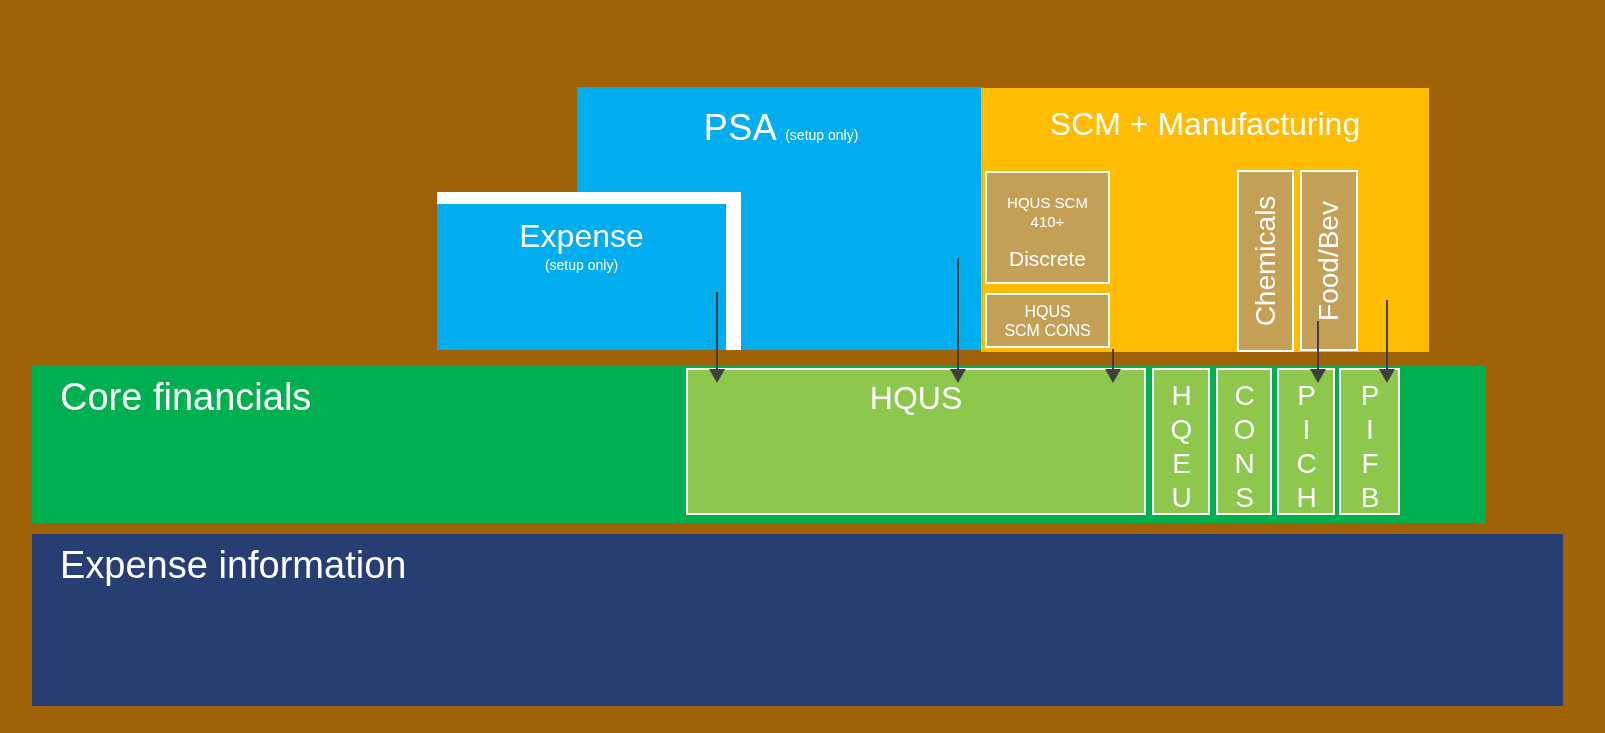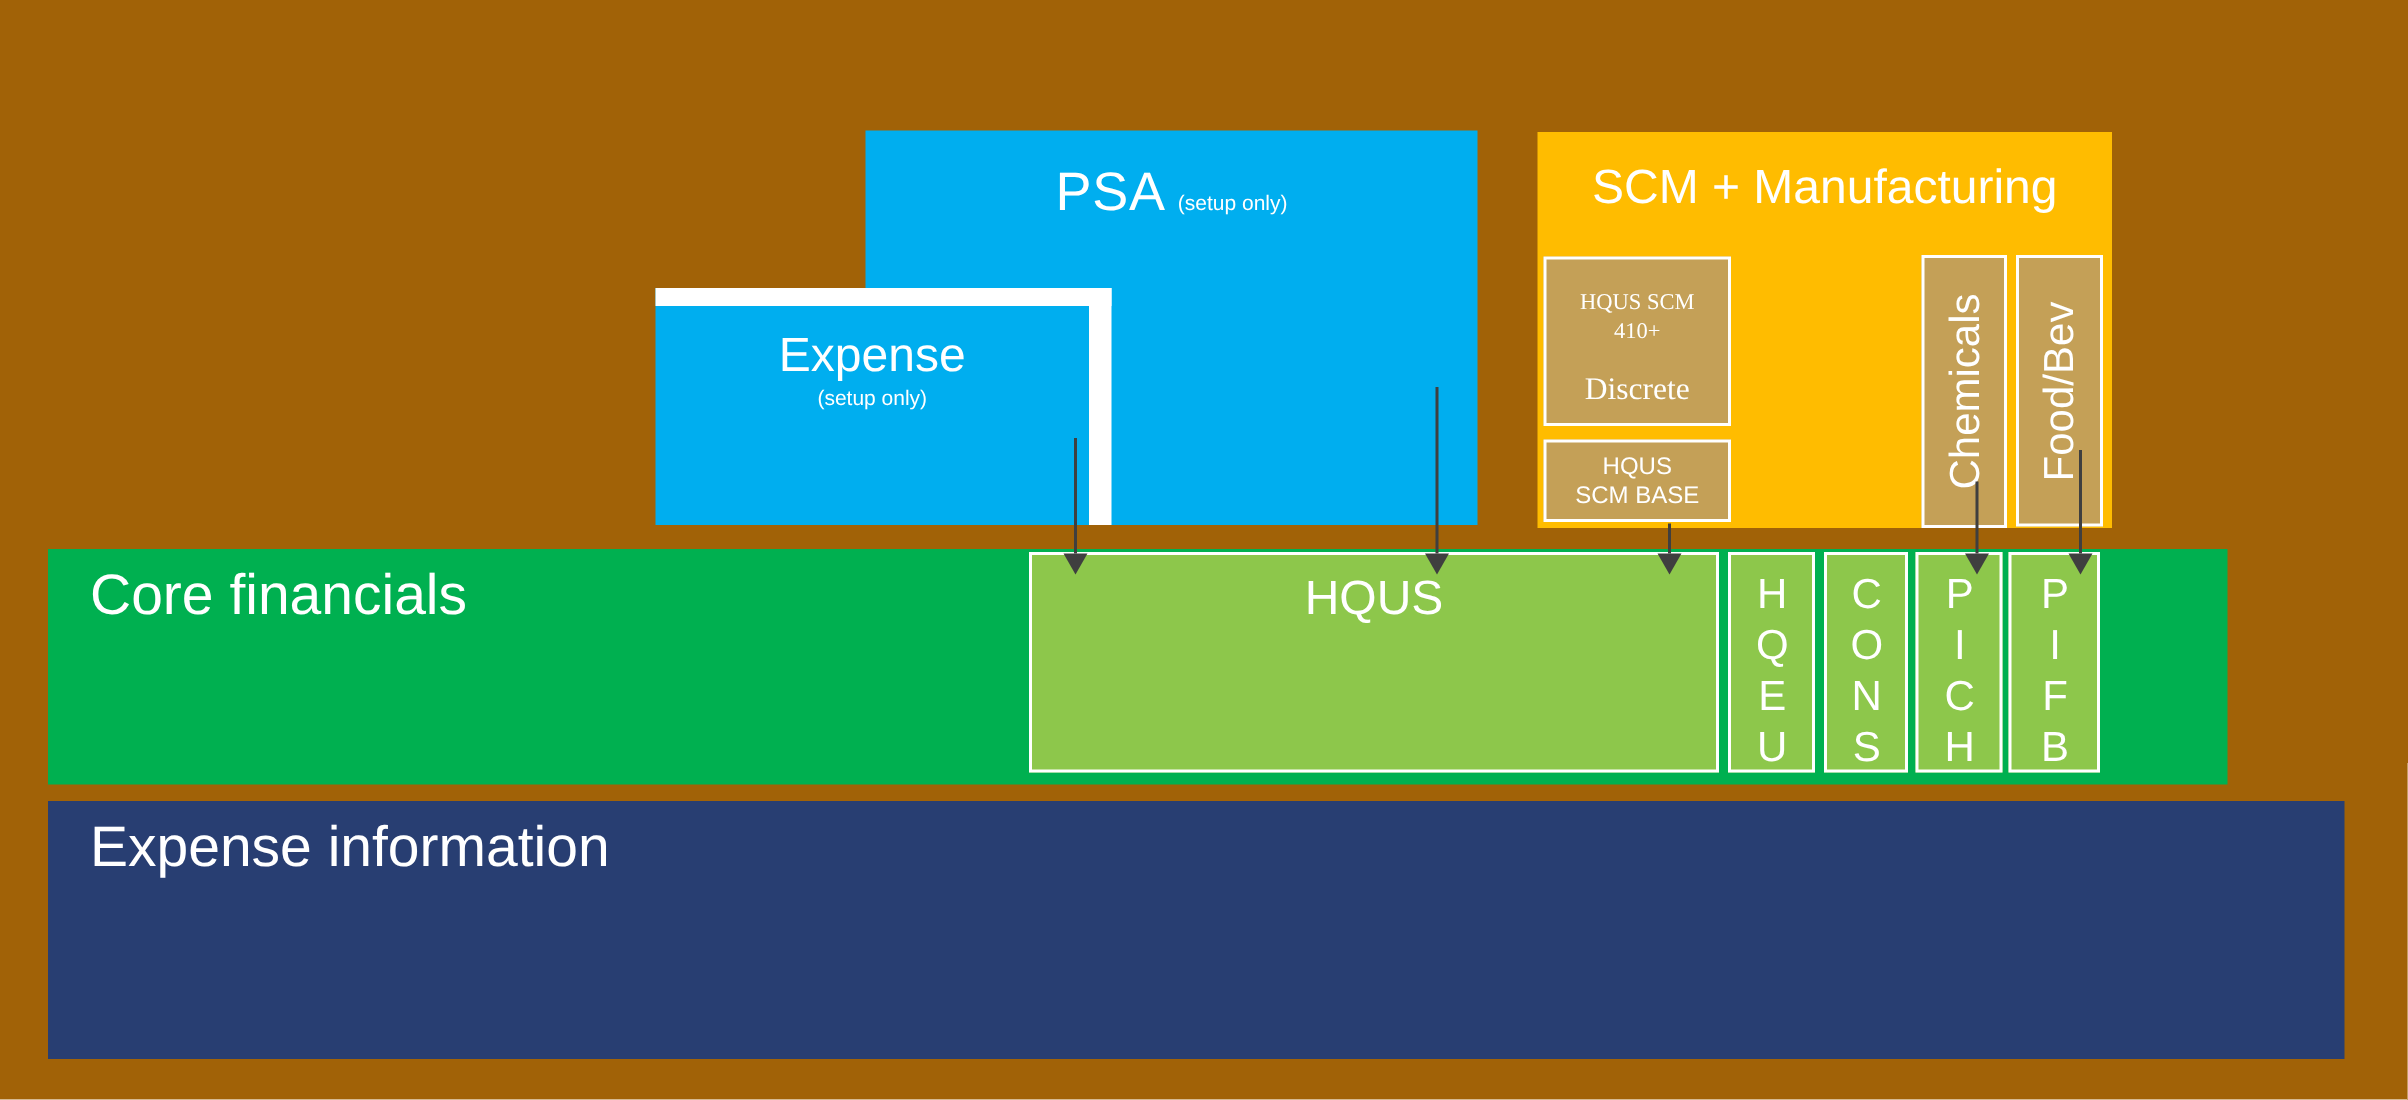--- a/index.html
+++ b/index.html
@@ -18,27 +18,27 @@
     border-top:12px solid #ffffff; border-right:15px solid #ffffff;
   }
   .psa-title-row { width:100%; text-align:center; margin-top:20px; }
   .big-title { font-size:36px; font-weight:400; letter-spacing:0.5px; }
   .setup-note { font-size:14px; font-weight:400; margin-left:8px; }
   .expense-title-wrap { width:100%; text-align:center; margin-top:14px; }
   .expense-title { font-size:32px; display:block; }
   .expense-note { font-size:14px; display:block; margin-top:2px; }
 
   
-  .scm-box { left:1025px; top:88px; width:383px; height:264px; background:#FFBC00; }
+  .scm-box { left:981px; top:88px; width:448px; height:264px; background:#FFBC00; }
   .scm-title { width:100%; text-align:center; margin-top:18px; font-size:32px; }
   .tan { background:#C4A057; box-sizing:border-box; border:2px solid #ffffff; }
   .discrete-box { left:4px; top:83px; width:125px; height:113px; text-align:center; }
   .discrete-box .s { font-size:15px; line-height:19px; display:block; }
   .discrete-box .l { font-size:21px; line-height:28px; display:block; margin-top:14px; }
-  .discrete-box .inner { margin-top:20px;font-family:Liberation Serif, serif; }
+  .discrete-box .inner { margin-top:20px; }
   .base-box { left:4px; top:205px; width:125px; height:55px;
     display:flex; flex-direction:column; justify-content:center; text-align:center; }
   .base-box .s { font-size:16px; line-height:19px; display:block; }
   .chem-box { left:256px; top:82px; width:57px; height:182px; }
   .food-box { left:319px; top:82px; width:58px; height:181px; }
   .rot { position:absolute; top:50%; left:50%;
     transform:translate(-50%,-50%) rotate(-90deg);
     white-space:nowrap; font-size:28px; }
 
   
@@ -88,21 +88,21 @@
     <div class="abs tan discrete-box">
       <div class="inner">
         <span class="s">HQUS SCM</span>
         <span class="s">410+</span>
         <span class="l">Discrete</span>
       </div>
     </div>
 
     <div class="abs tan base-box">
       <span class="s">HQUS</span>
-      <span class="s">SCM BASE</span>
+      <span class="s">SCM CONS</span>
     </div>
 
     <div class="abs tan chem-box">
       <span class="rot">Chemicals</span>
     </div>
 
     <div class="abs tan food-box">
       <span class="rot">Food/Bev</span>
     </div>
   </div>

